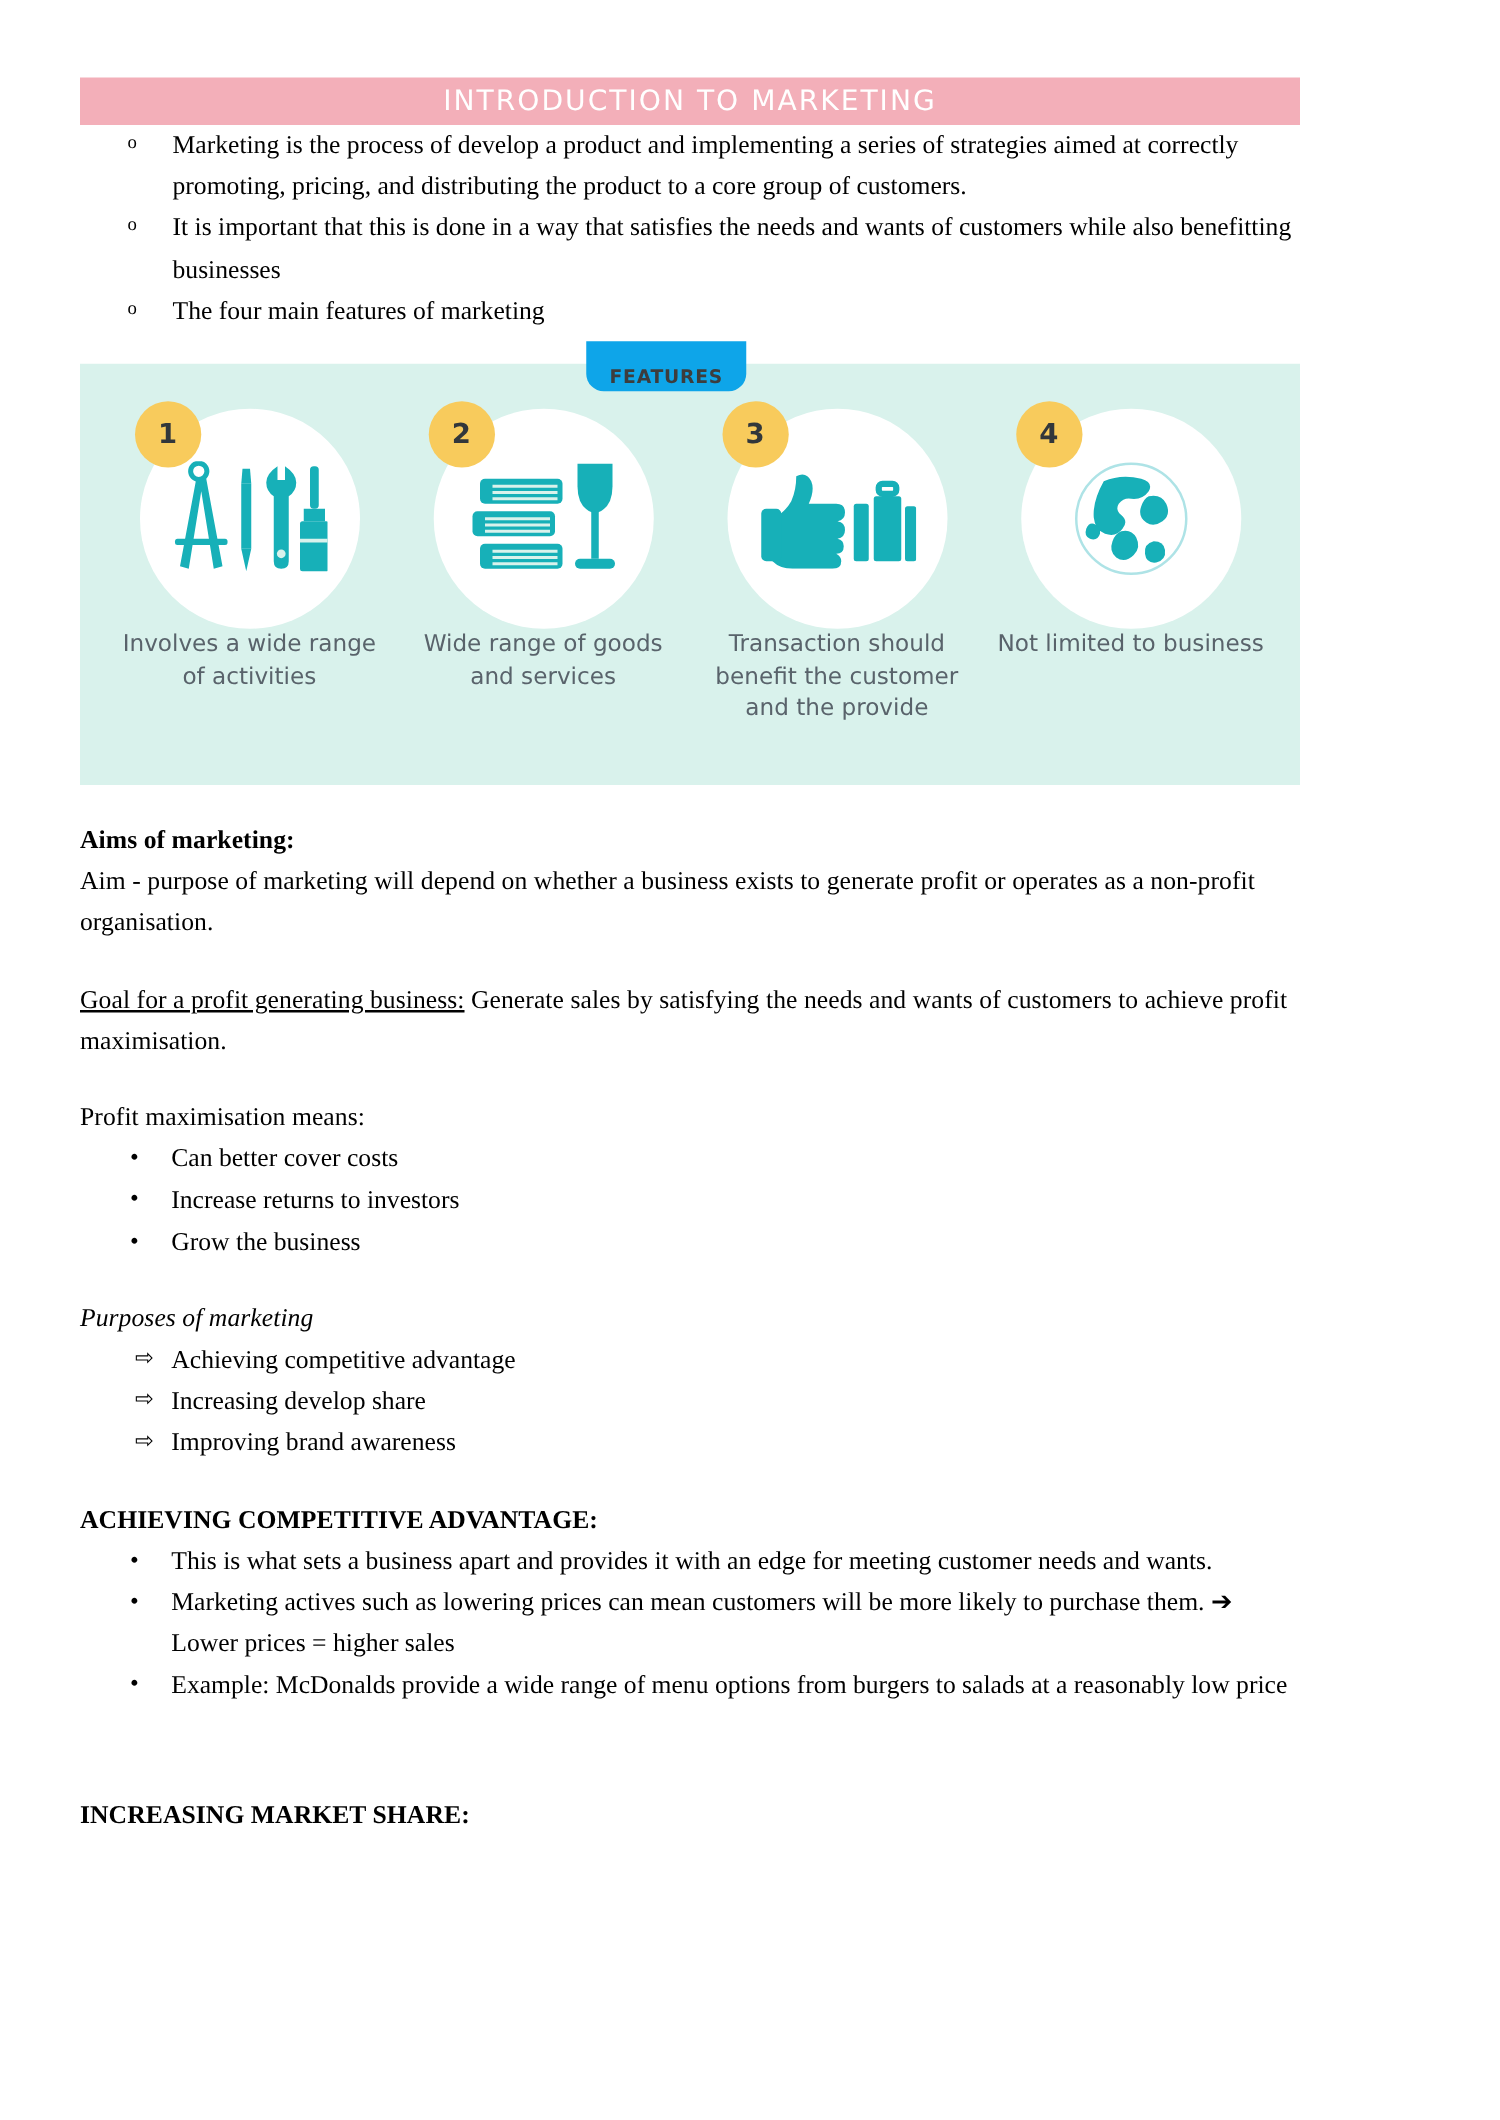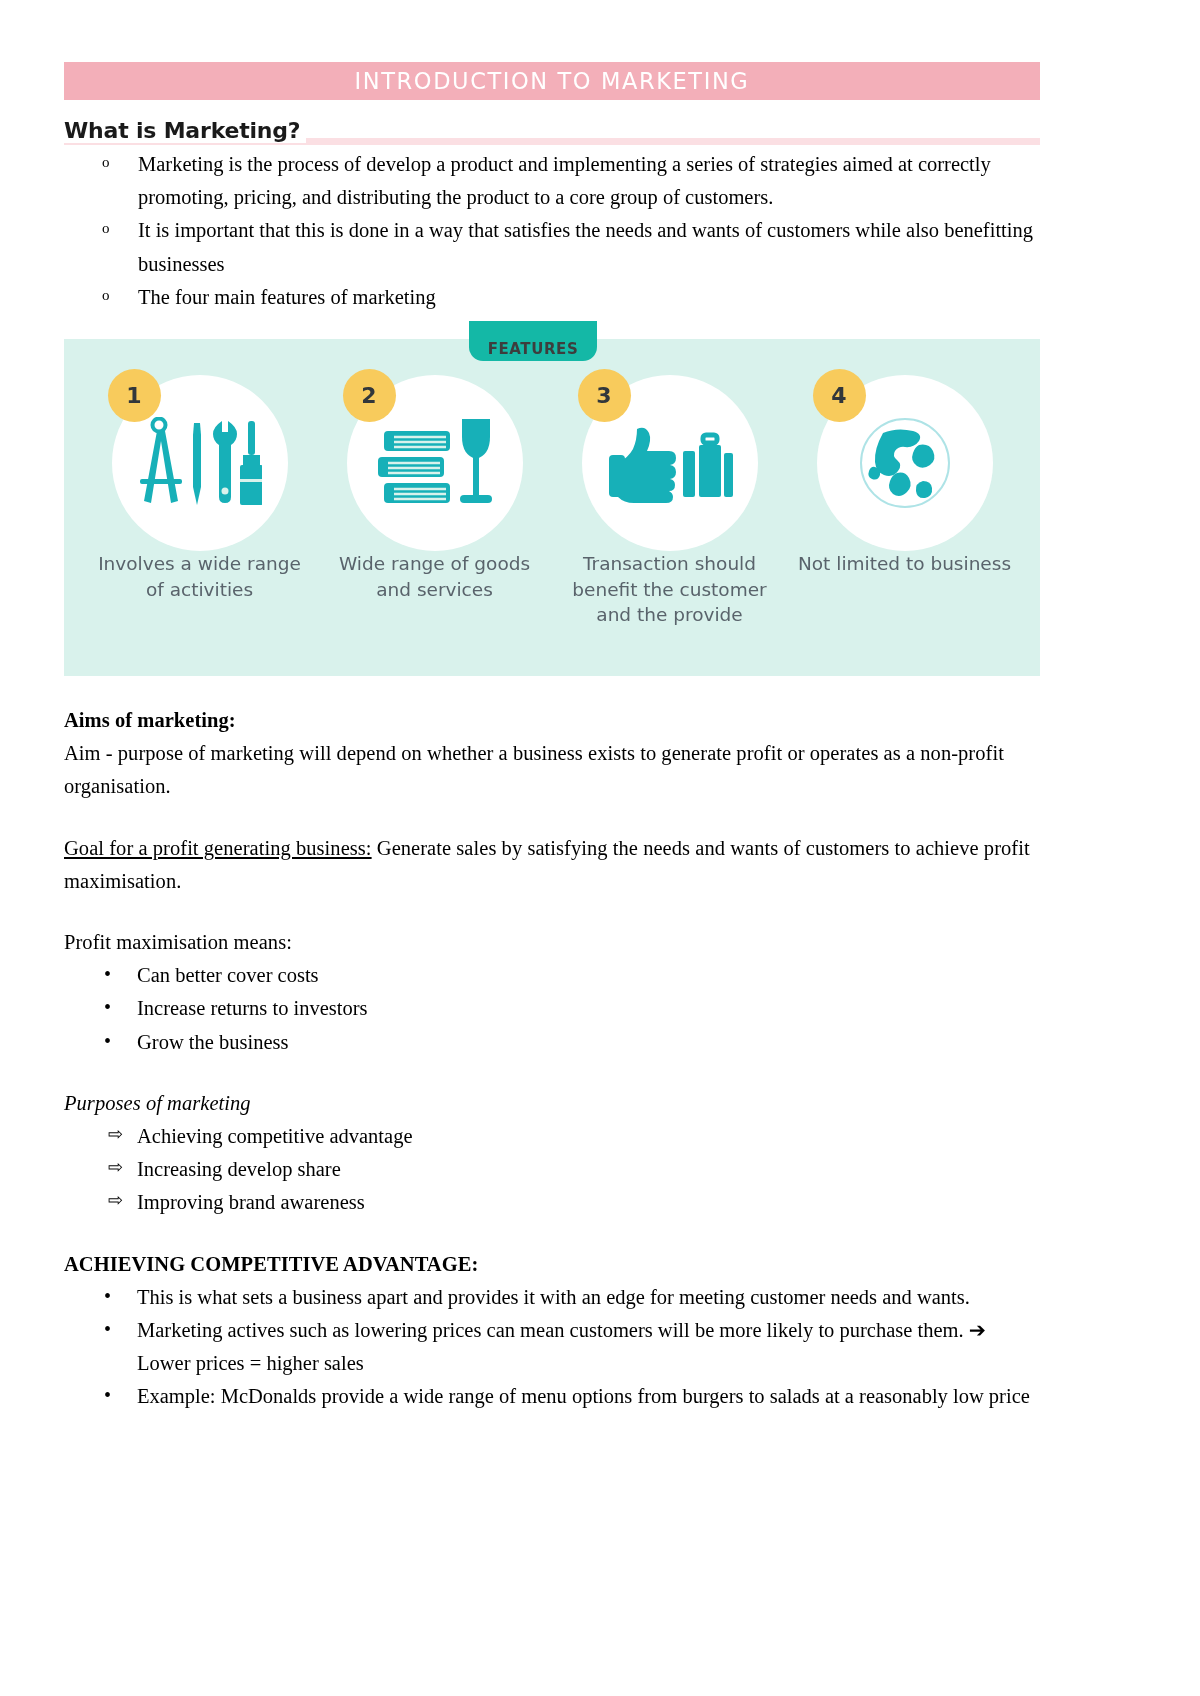--- a/index.html
+++ b/index.html
@@ -135,21 +135,21 @@
     inset: 0;
     background: #d9f2ec;
     overflow: hidden;
   }
   .feat-badge {
     position: absolute;
     left: 405px;
     top: -18px;
     width: 128px;
     height: 40px;
-    background: #14b8a6;
+    background: #0ea5e9;
     border-radius: 0 0 14px 14px;
     display: flex;
     align-items: flex-end;
     justify-content: center;
     padding-bottom: 3px;
     z-index: 5;
     overflow: hidden;
   }
   .feat-badge span {
     font-family: "DejaVu Sans", sans-serif;
@@ -229,24 +229,20 @@
 </head>
 <body>
 
 <div class="page">
   <div class="content">
 
     <div class="title-banner">
       <span class="title-text">INTRODUCTION TO MARKETING</span>
     </div>
 
-    <div class="section-head">
-      <div class="sh-rule"></div>
-      <span class="sh-text">What is Marketing?</span>
-    </div>
 
     <ul class="lst lvl-o">
       <li>
         <span class="mk">o</span>
         <span>Marketing is the process of develop a product and implementing a series of strategies aimed at correctly promoting, pricing, and distributing the product to a core group of customers.</span>
       </li>
       <li>
         <span class="mk">o</span>
         <span>It is important that this is done in a way that satisfies the needs and wants of customers while also benefitting businesses</span>
       </li>
@@ -438,15 +434,16 @@
       </li>
       <li>
         <span class="mk">•</span>
         <span>Example: McDonalds provide a wide range of menu options from burgers to salads at a reasonably low price</span>
       </li>
     </ul>
 
     <div class="gap-xl"></div>
     <div class="gap-s"></div>
 
+    <p class="para bold">INCREASING MARKET SHARE:</p>
 
   </div>
 </div>
 
 </body></html>

